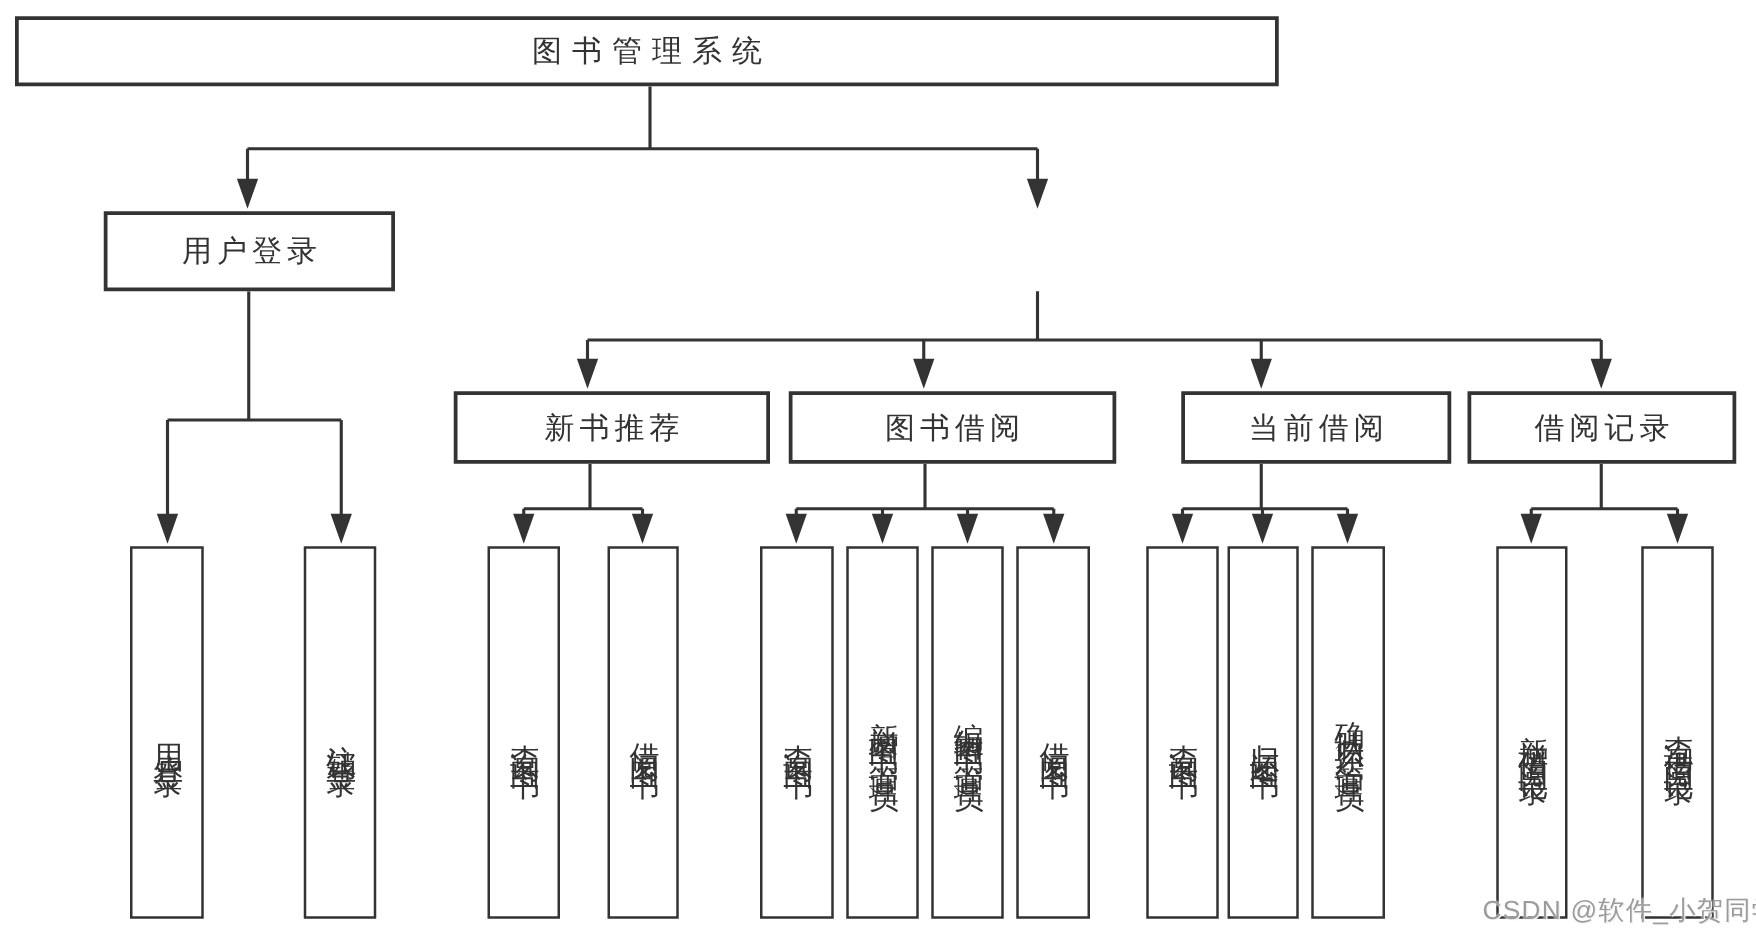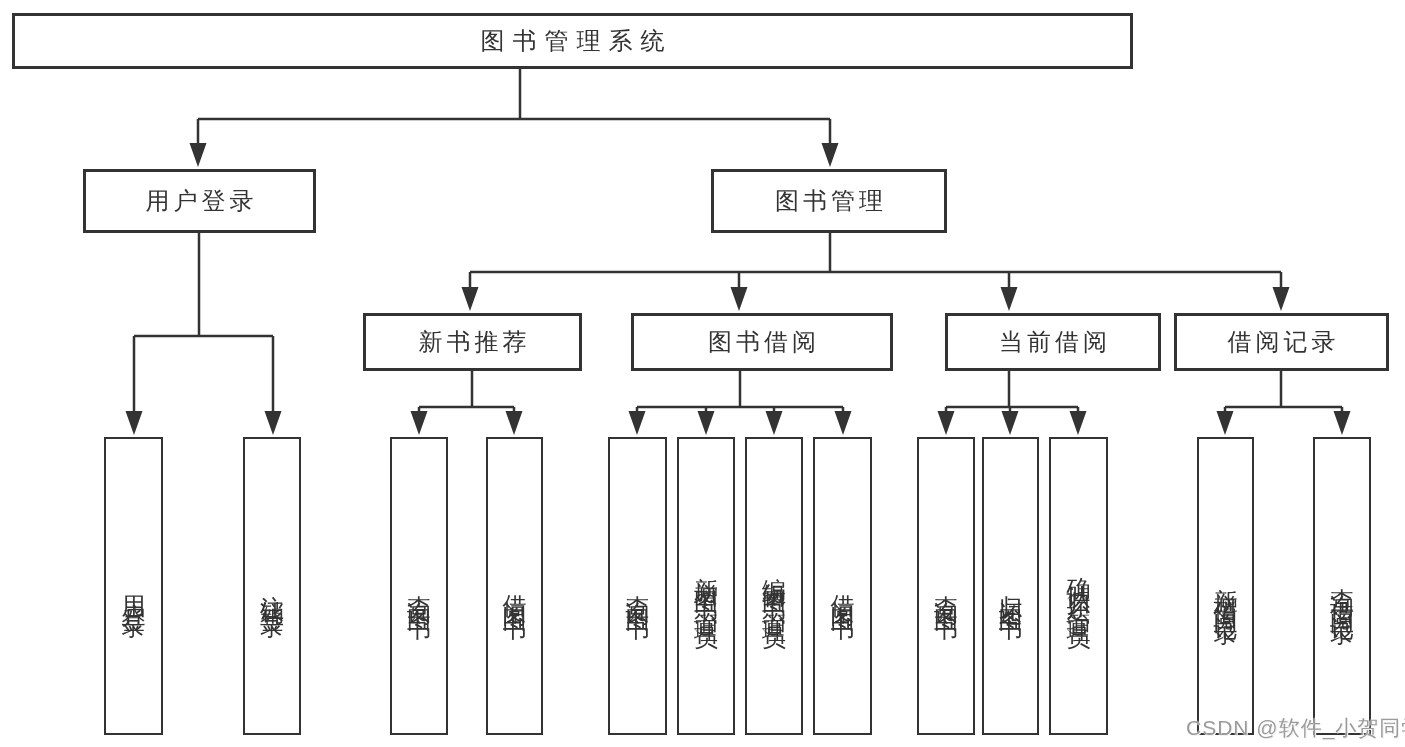--- a/index.html
+++ b/index.html
@@ -101,32 +101,29 @@
       <polygon points="765.5,411 782.5,411 774,435"></polygon>
       <polygon points="834.5,411 851.5,411 843,435"></polygon>
       <polygon points="937.5,411 954.5,411 946,435"></polygon>
       <polygon points="1001.5,411 1018.5,411 1010,435"></polygon>
       <polygon points="1069.5,411 1086.5,411 1078,435"></polygon>
       <polygon points="1216.5,411 1233.5,411 1225,435"></polygon>
       <polygon points="1333.5,411 1350.5,411 1342,435"></polygon>
     </g>
   </svg>
 
-  <div class="node hnode root-node" style="left:12px; top:13px; width:1121px; height:56px;">
+  <div class="node hnode root-node" style="left:12px; top:13px; width:1011px; height:56px;">
     <span>图书管理系统</span>
   </div>
 
   <div class="node hnode" style="left:83px; top:169px; width:233px; height:64px;">
     <span>用户登录</span>
   </div>
-  <div class="node hnode" style="left:711px; top:169px; width:236px; height:64px;">
-    <span>图书管理</span>
-  </div>
 
-  <div class="node hnode" style="left:363px; top:313px; width:219px; height:58px;">
+  <div class="node hnode" style="left:363px; top:313px; width:253px; height:58px;">
     <span>新书推荐</span>
   </div>
   <div class="node hnode" style="left:631px; top:313px; width:262px; height:58px;">
     <span>图书借阅</span>
   </div>
   <div class="node hnode" style="left:901px; top:313px; width:216px; height:58px;margin-left:44px;">
     <span>当前借阅</span>
   </div>
   <div class="node hnode" style="left:1174px; top:313px; width:215px; height:58px;">
     <span>借阅记录</span>

